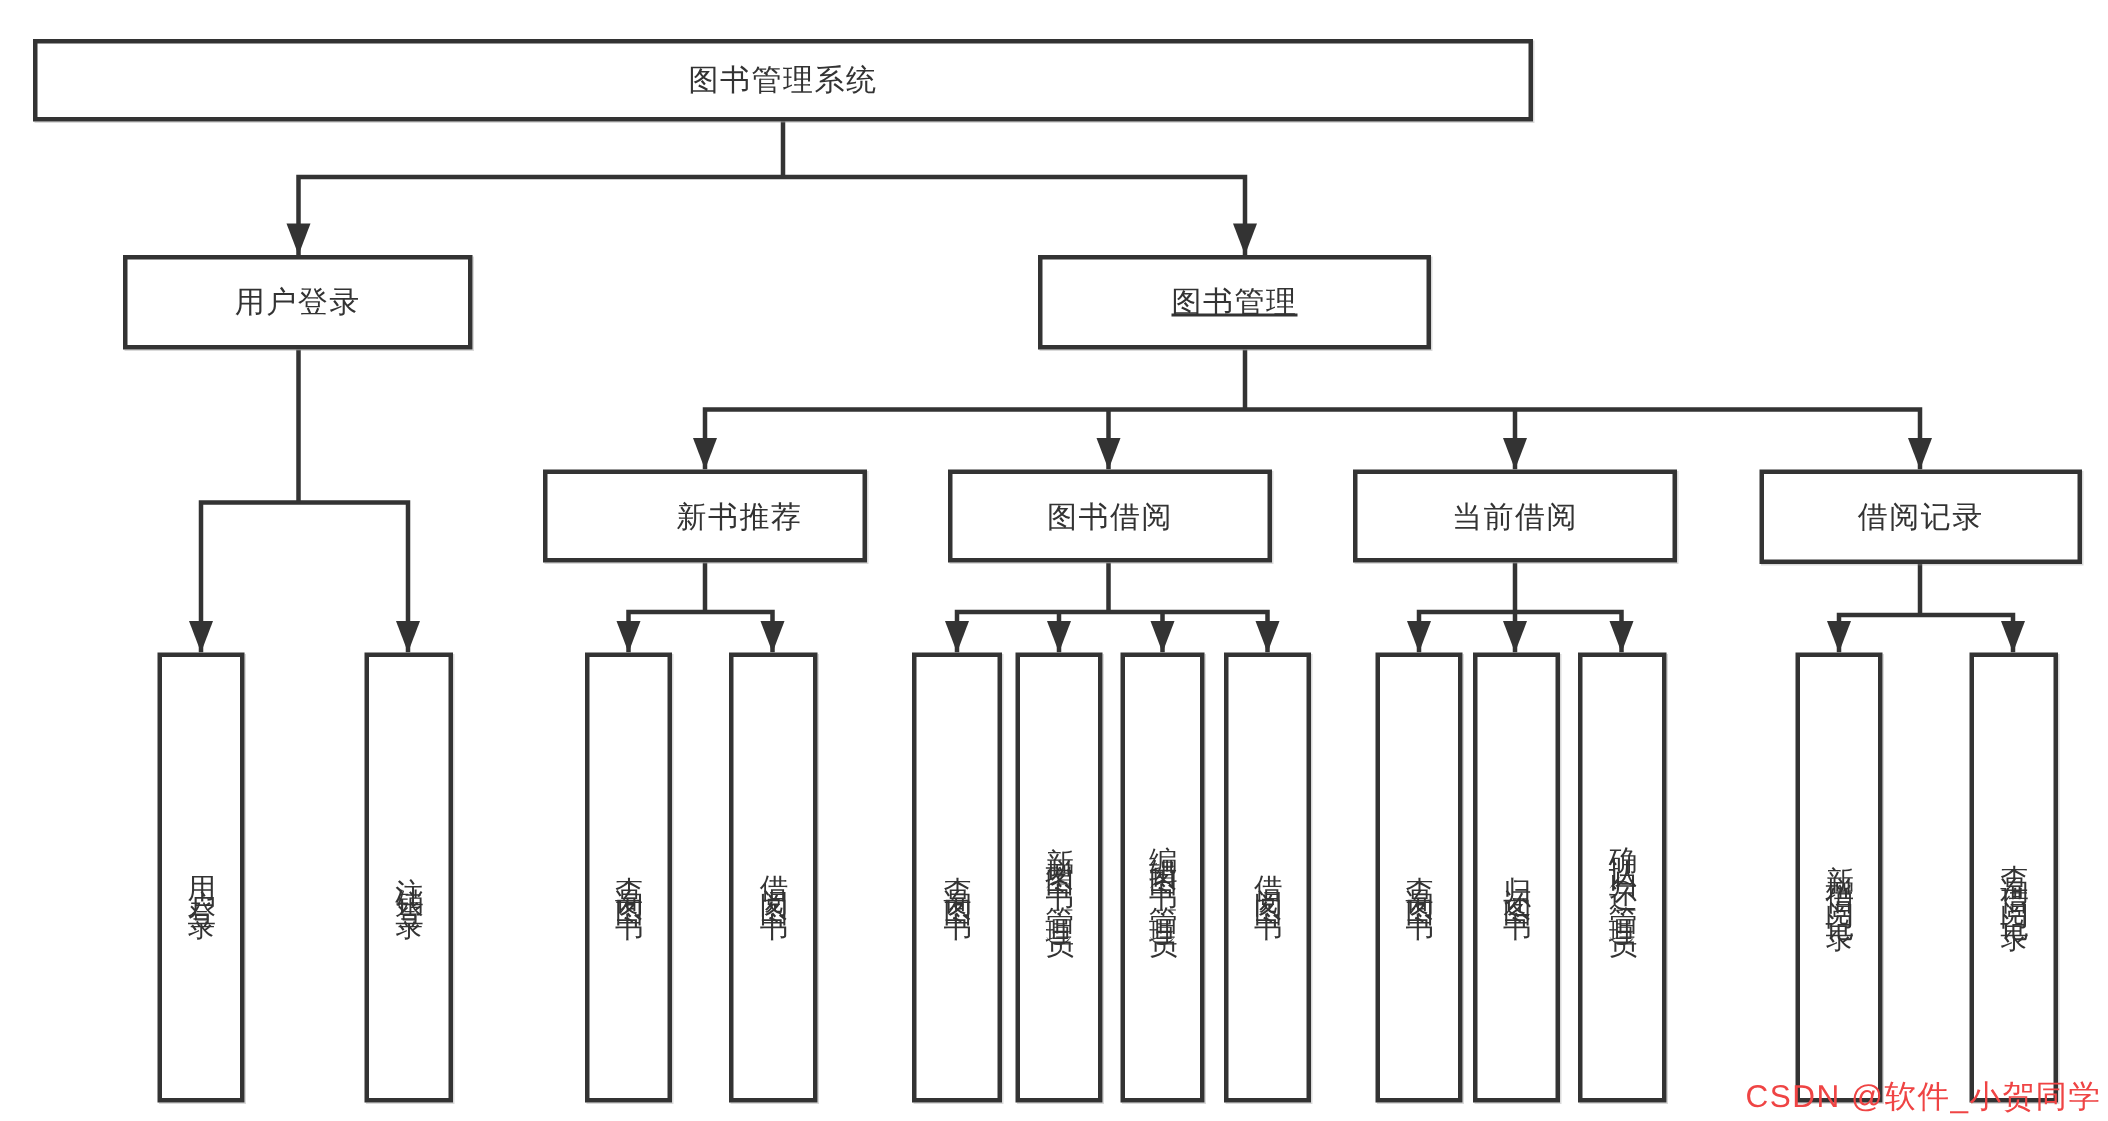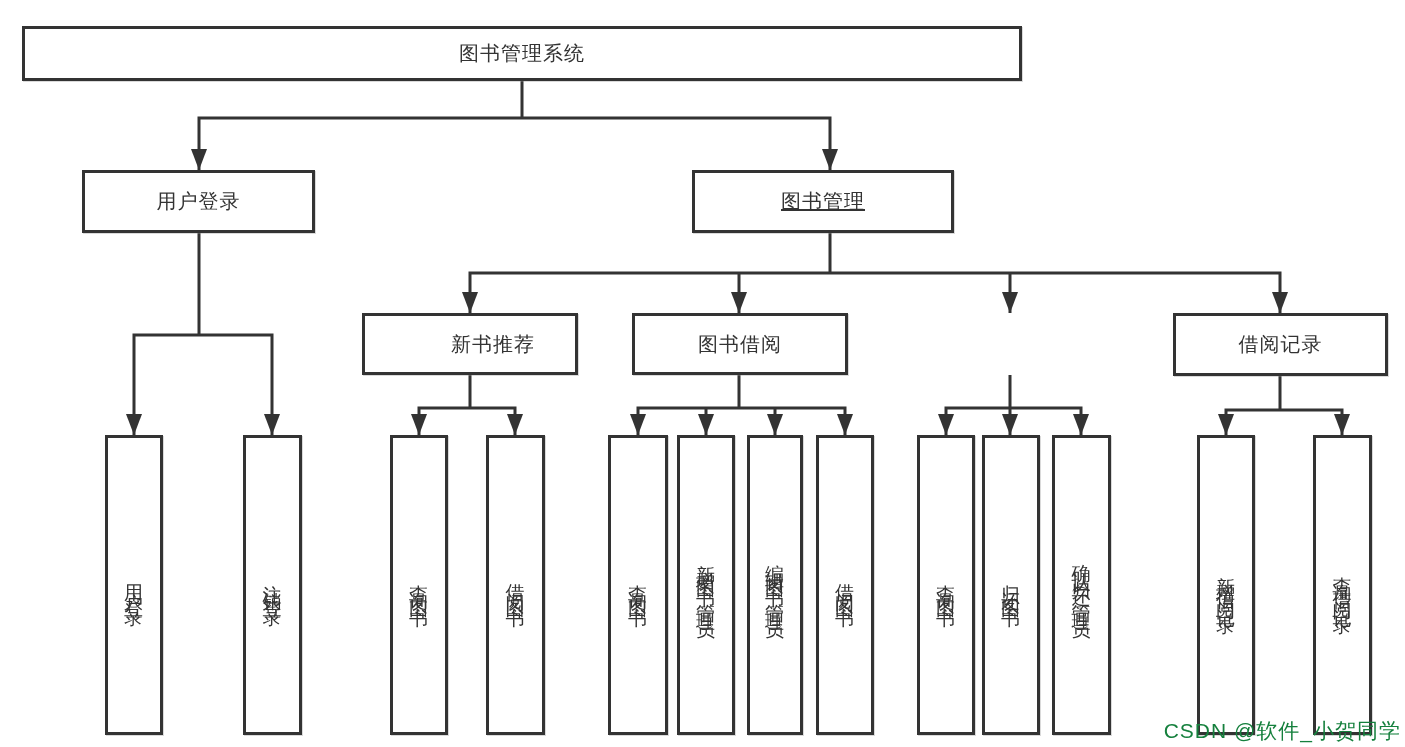--- a/index.html
+++ b/index.html
@@ -14,21 +14,21 @@
     font-size:20px;color:#333333;letter-spacing:1px;
     box-shadow:1px 1px 0 rgba(150,150,150,0.35);
   }
   .leaf{font-size:19px;}
   .leaf .vtext{
     writing-mode:vertical-lr;text-orientation:mixed;
     letter-spacing:8px;line-height:1.0;white-space:nowrap;
   }
   #watermark{
     position:absolute;right:4px;bottom:2px;
-    font-size:21px;color:#15803d;letter-spacing:1px;
+    font-size:21px;color:#ef4444;letter-spacing:1px;
     font-family:"Liberation Sans",sans-serif;
   }
 </style>
 </head>
 <body>
 
 <div id="canvas">
 
   <svg id="edges" viewBox="0 0 1405 747" xmlns="http://www.w3.org/2000/svg">
     <g stroke="#333333" stroke-width="3" fill="none">
@@ -83,20 +83,23 @@
   <div class="node" style="left:692px;top:170px;width:262px;height:63px;text-decoration:underline;">
     <span>图书管理</span>
   </div>
 
   <div class="node" style="left:362px;top:313px;width:216px;height:62px;padding-left:46px;">
     <span>新书推荐</span>
   </div>
   <div class="node" style="left:632px;top:313px;width:216px;height:62px;">
     <span>图书借阅</span>
   </div>
+  <div class="node" style="left:902px;top:313px;width:216px;height:62px;">
+    <span>当前借阅</span>
+  </div>
   <div class="node" style="left:1173px;top:313px;width:215px;height:63px;">
     <span>借阅记录</span>
   </div>
 
   <div class="node leaf" style="left:105px;top:435px;width:58px;height:300px;">
     <span class="vtext">用户登录</span>
   </div>
   <div class="node leaf" style="left:243px;top:435px;width:59px;height:300px;">
     <span class="vtext">注销登录</span>
   </div>

